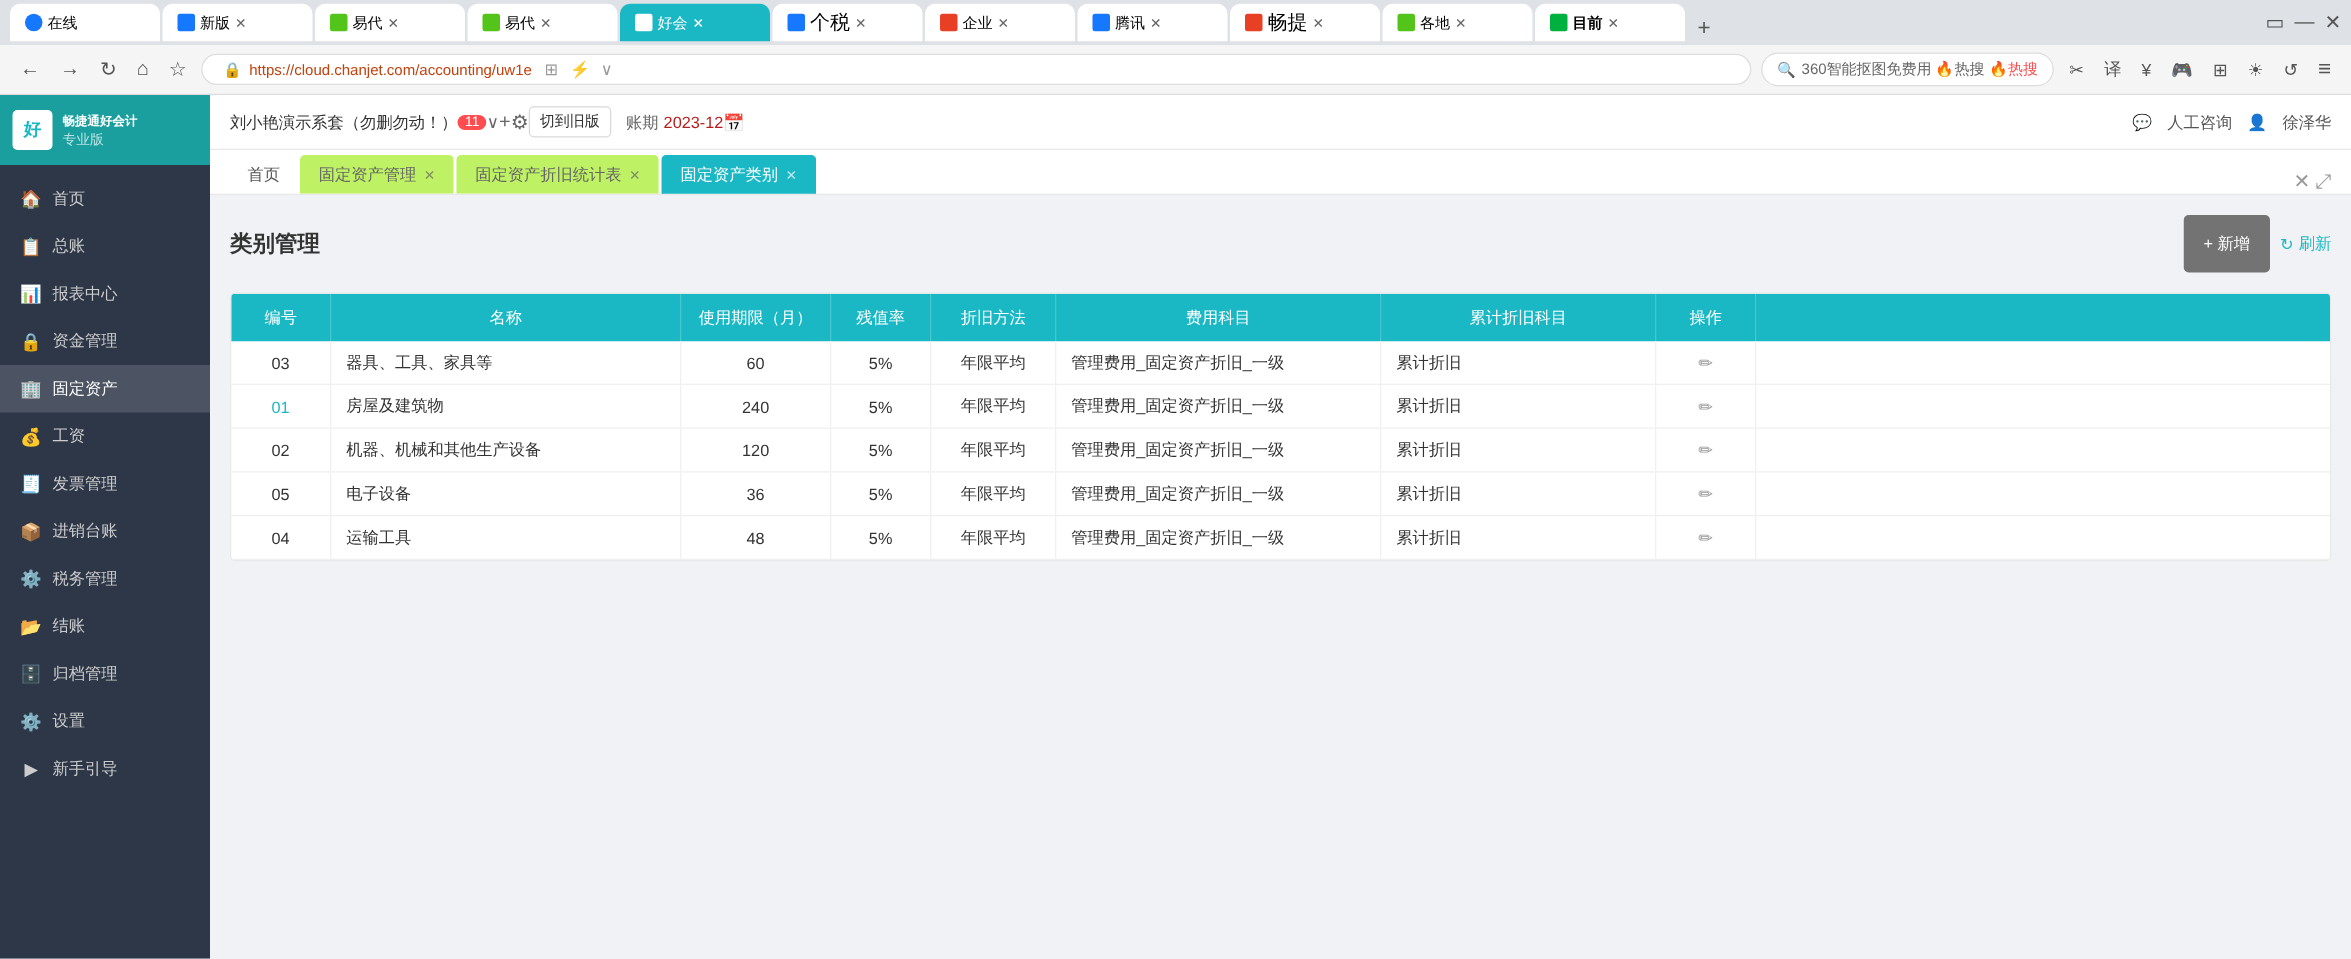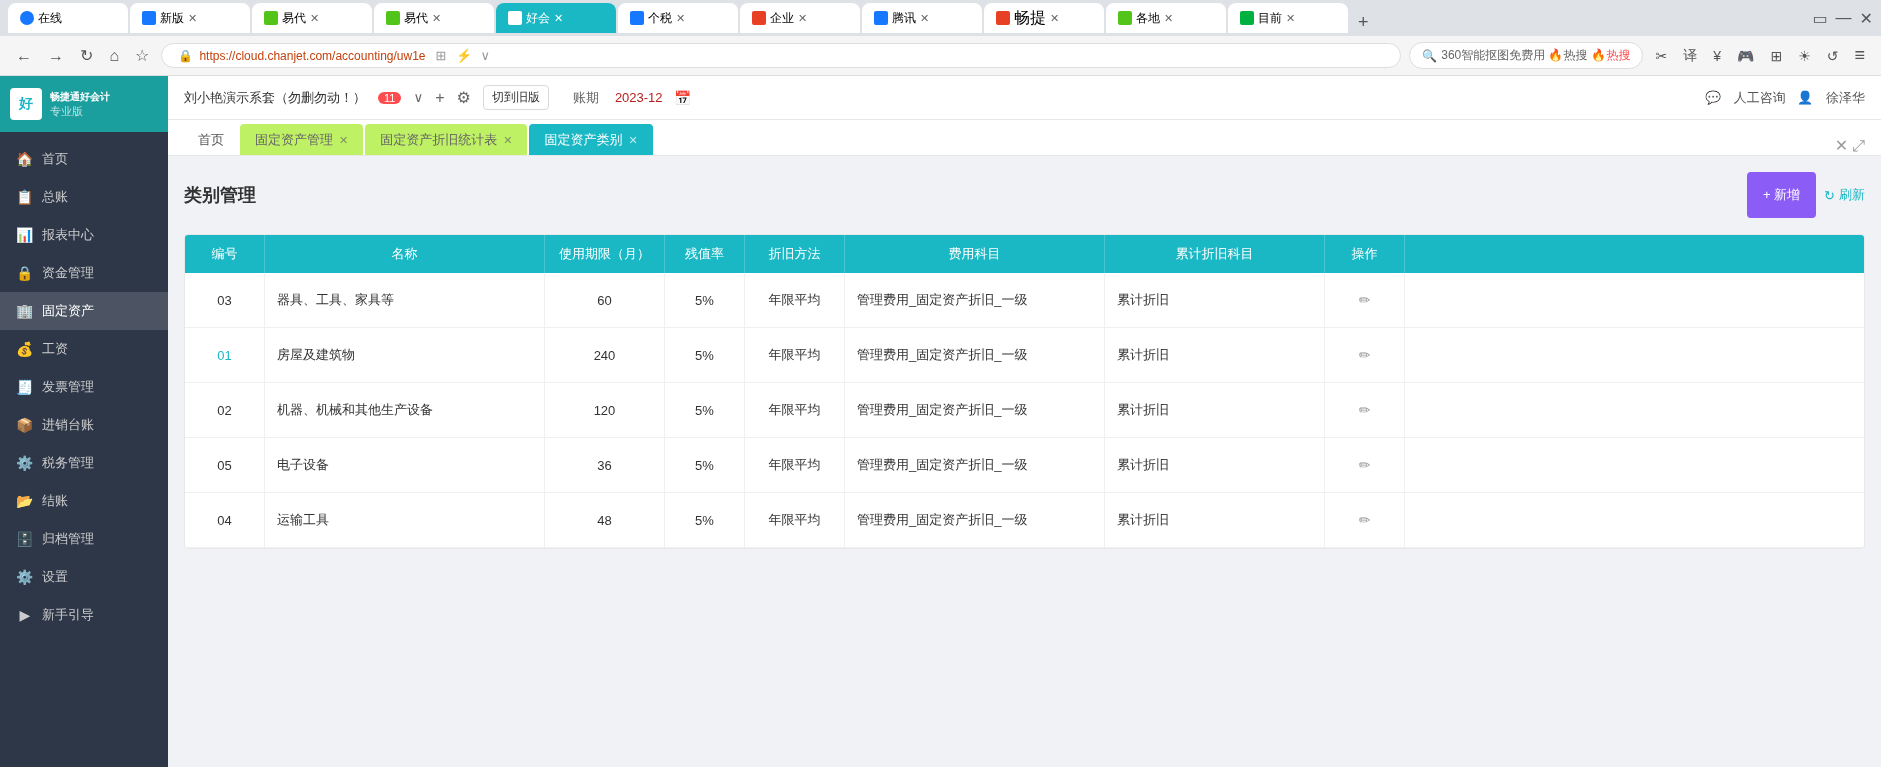--- a/index.html
+++ b/index.html
@@ -23,44 +23,44 @@
 
     
     .sidebar { width: 168px; background: #2d3748; color: #fff; display: flex; flex-direction: column; flex-shrink: 0; }
     .sidebar-header { background: #1a9e9e; padding: 12px 10px; display: flex; align-items: center; gap: 8px; }
     .sidebar-nav { flex: 1; padding: 8px 0; overflow-y: auto; }
     .sidebar-item { display: flex; align-items: center; gap: 8px; padding: 10px 16px; color: #ccc; cursor: pointer; transition: background 0.2s; font-size: 13px; }
     .sidebar-item.active { background: rgba(255,255,255,0.15); color: #fff; }
     .sidebar-icon { width: 18px; height: 18px; display: flex; align-items: center; justify-content: center; font-size: 14px; }
 
     
-    .topbar { background: #fff; height: 44px; display: flex; align-items: center; padding: 0 16px; border-bottom: 1px solid #e8e8e8; gap: 12px; }
+    .topbar { background: #fff; height: 44px; display: flex; align-items: center; padding: 0 16px; border-bottom: 1px solid #e8e8e8; }
     .topbar-badge { background: #ff4d4f; color: #fff; border-radius: 10px; padding: 0 6px; font-size: 11px; }
     .topbar-btn { background: none; border: 1px solid #d9d9d9; border-radius: 4px; padding: 3px 8px; font-size: 12px; cursor: pointer; color: #333; }
     .topbar-right { margin-left: auto; display: flex; align-items: center; gap: 12px; color: #555; font-size: 13px; }
 
     
     .tab-bar { background: #fff; height: 36px; display: flex; align-items: flex-end; padding: 0 16px; border-bottom: 1px solid #e8e8e8; gap: 2px; }
     .page-tab { padding: 6px 14px; font-size: 13px; color: #666; border: 1px solid transparent; border-bottom: none; border-radius: 4px 4px 0 0; cursor: pointer; display: flex; align-items: center; gap: 6px; background: #bef264; }
     .page-tab.active { background: #1ab8c4; color: #fff; border-color: #1ab8c4; }
     .page-tab .tab-close { font-size: 11px; opacity: 0.7; }
     .page-tab.plain { background: transparent; border: none; color: #555; }
 
     
     .main-content { flex: 1; padding: 16px; overflow-y: auto; background: #f0f2f5; }
     .page-title { font-size: 18px; font-weight: bold; color: #333; margin-bottom: 16px; display: flex; align-items: center; justify-content: space-between; }
-    .btn-add { background: #8b5cf6; color: #fff; border: none; border-radius: 4px; padding: 14px 16px; font-size: 13px; cursor: pointer; display: flex; align-items: center; gap: 4px; }
+    .btn-add { background: #737373; color: #fff; border: none; border-radius: 4px; padding: 14px 16px; font-size: 13px; cursor: pointer; display: flex; align-items: center; gap: 4px; }
     .btn-refresh { background: none; border: none; color: #1ab8c4; font-size: 13px; cursor: pointer; display: flex; align-items: center; gap: 4px; margin-left: 8px; }
 
     
     .table-container { background: #fff; border-radius: 4px; overflow: hidden; border: 1px solid #e8e8e8; }
     .table-header { display: grid; grid-template-columns: 80px 280px 120px 80px 100px 260px 220px 80px; background: #1ab8c4; color: #fff; }
     .table-header-cell { padding: 10px 12px; font-size: 13px; font-weight: normal; border-right: 1px solid rgba(255,255,255,0.2); text-align: center; }
     .table-row { display: grid; grid-template-columns: 80px 280px 120px 80px 100px 260px 220px 80px; border-bottom: 1px solid #f0f0f0; }
-    .table-cell { padding: 18px 12px; font-size: 13px; color: #333; border-right: 1px solid #f0f0f0; display: flex; align-items: center; justify-content: center; }
+    .table-cell { padding: 8px 12px; font-size: 13px; color: #333; border-right: 1px solid #f0f0f0; display: flex; align-items: center; justify-content: center; }
     .table-cell.left { justify-content: flex-start; }
     .table-cell.link { color: #1ab8c4; }
     .edit-icon { color: #999; cursor: pointer; font-size: 14px; }
 
     .title-actions { display: flex; align-items: center; }
   </style>
 </head>
 <body>
 
 <div class="browser-chrome">
@@ -84,21 +84,21 @@
       <span style="font-size:12px;">易代</span>
       <span class="browser-tab-close">✕</span>
     </div>
     <div class="browser-tab active" style="background:#1ab8c4;color:#fff;">
       <div class="tab-icon" style="background:#fff;border-radius:2px;"></div>
       <span style="font-size:12px;color:#fff;">好会</span>
       <span class="browser-tab-close" style="color:#fff;">✕</span>
     </div>
     <div class="browser-tab">
       <div class="tab-icon" style="background:#1677ff;"></div>
-      <span style="font-size:12px;">个税</span>
+      <span style="font-size:16px;">个税</span>
       <span class="browser-tab-close">✕</span>
     </div>
     <div class="browser-tab">
       <div class="tab-icon" style="background:#e84025;"></div>
       <span style="font-size:12px;">企业</span>
       <span class="browser-tab-close">✕</span>
     </div>
     <div class="browser-tab">
       <div class="tab-icon" style="background:#1677ff;"></div>
       <span style="font-size:12px;">腾讯</span>
@@ -109,21 +109,21 @@
       <span style="font-size:16px;">畅提</span>
       <span class="browser-tab-close">✕</span>
     </div>
     <div class="browser-tab">
       <div class="tab-icon" style="background:#52c41a;"></div>
       <span style="font-size:12px;">各地</span>
       <span class="browser-tab-close">✕</span>
     </div>
     <div class="browser-tab">
       <div class="tab-icon" style="background:#00b140;"></div>
-      <span style="font-size:12px;">目前</span>
+      <span style="font-size:12px;font-weight:bold;">目前</span>
       <span class="browser-tab-close">✕</span>
     </div>
     <button style="background:none;border:none;font-size:18px;color:#555;cursor:pointer;padding:0 8px;">+</button>
   </div>
   <div style="margin-left:auto;display:flex;gap:8px;align-items:center;">
     <span style="font-size:16px;color:#555;">▭</span>
     <span style="font-size:16px;color:#555;">—</span>
     <span style="font-size:16px;color:#555;">✕</span>
   </div>
 </div>

